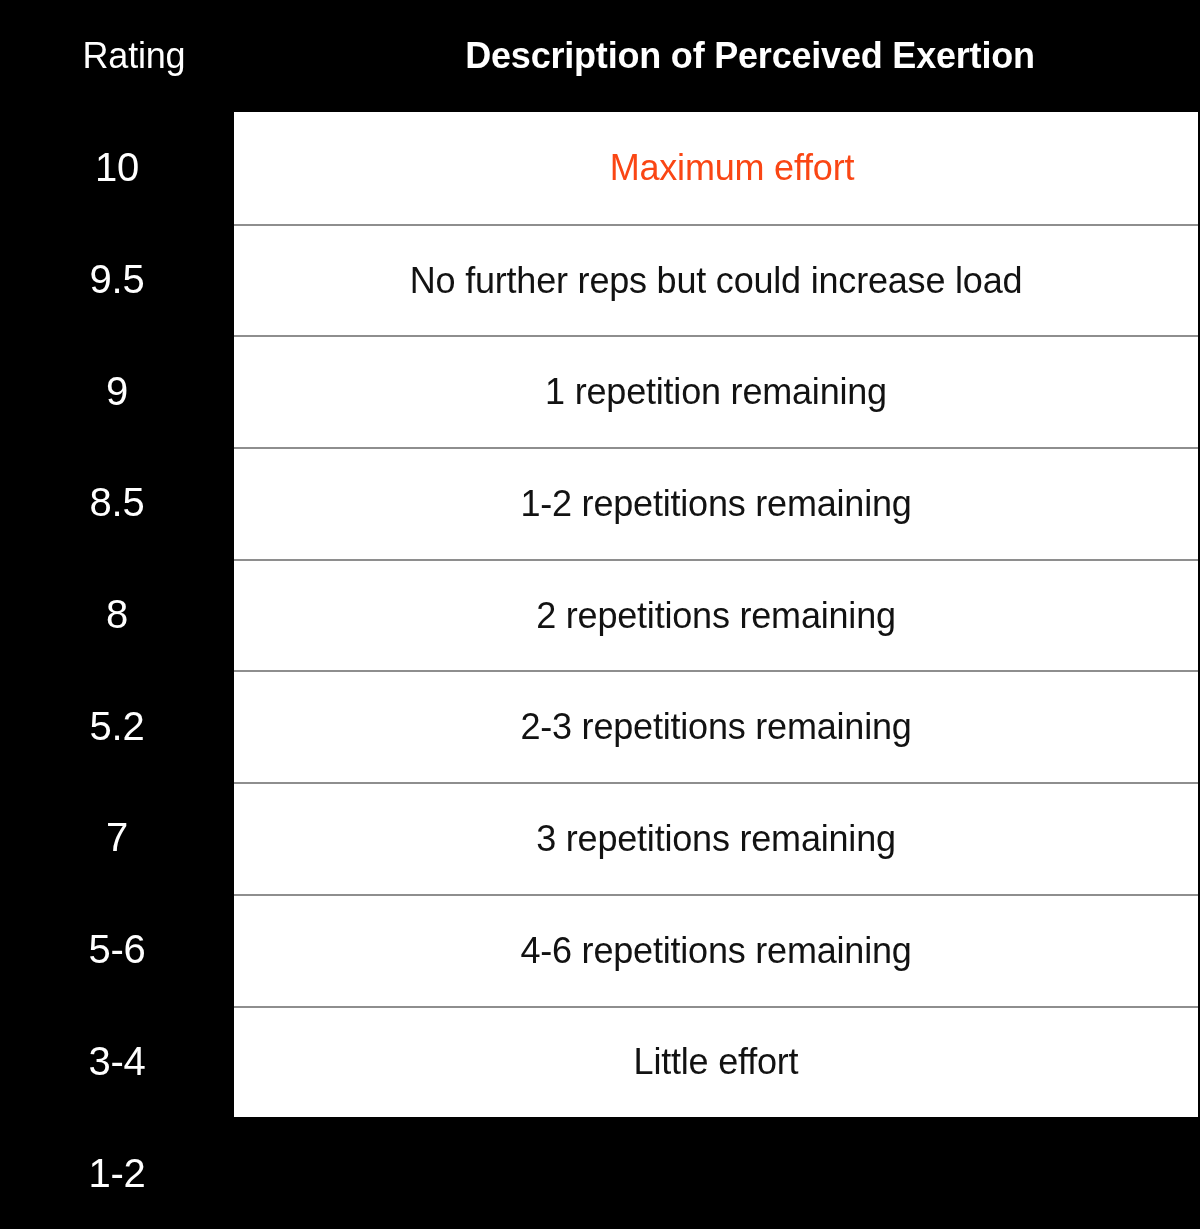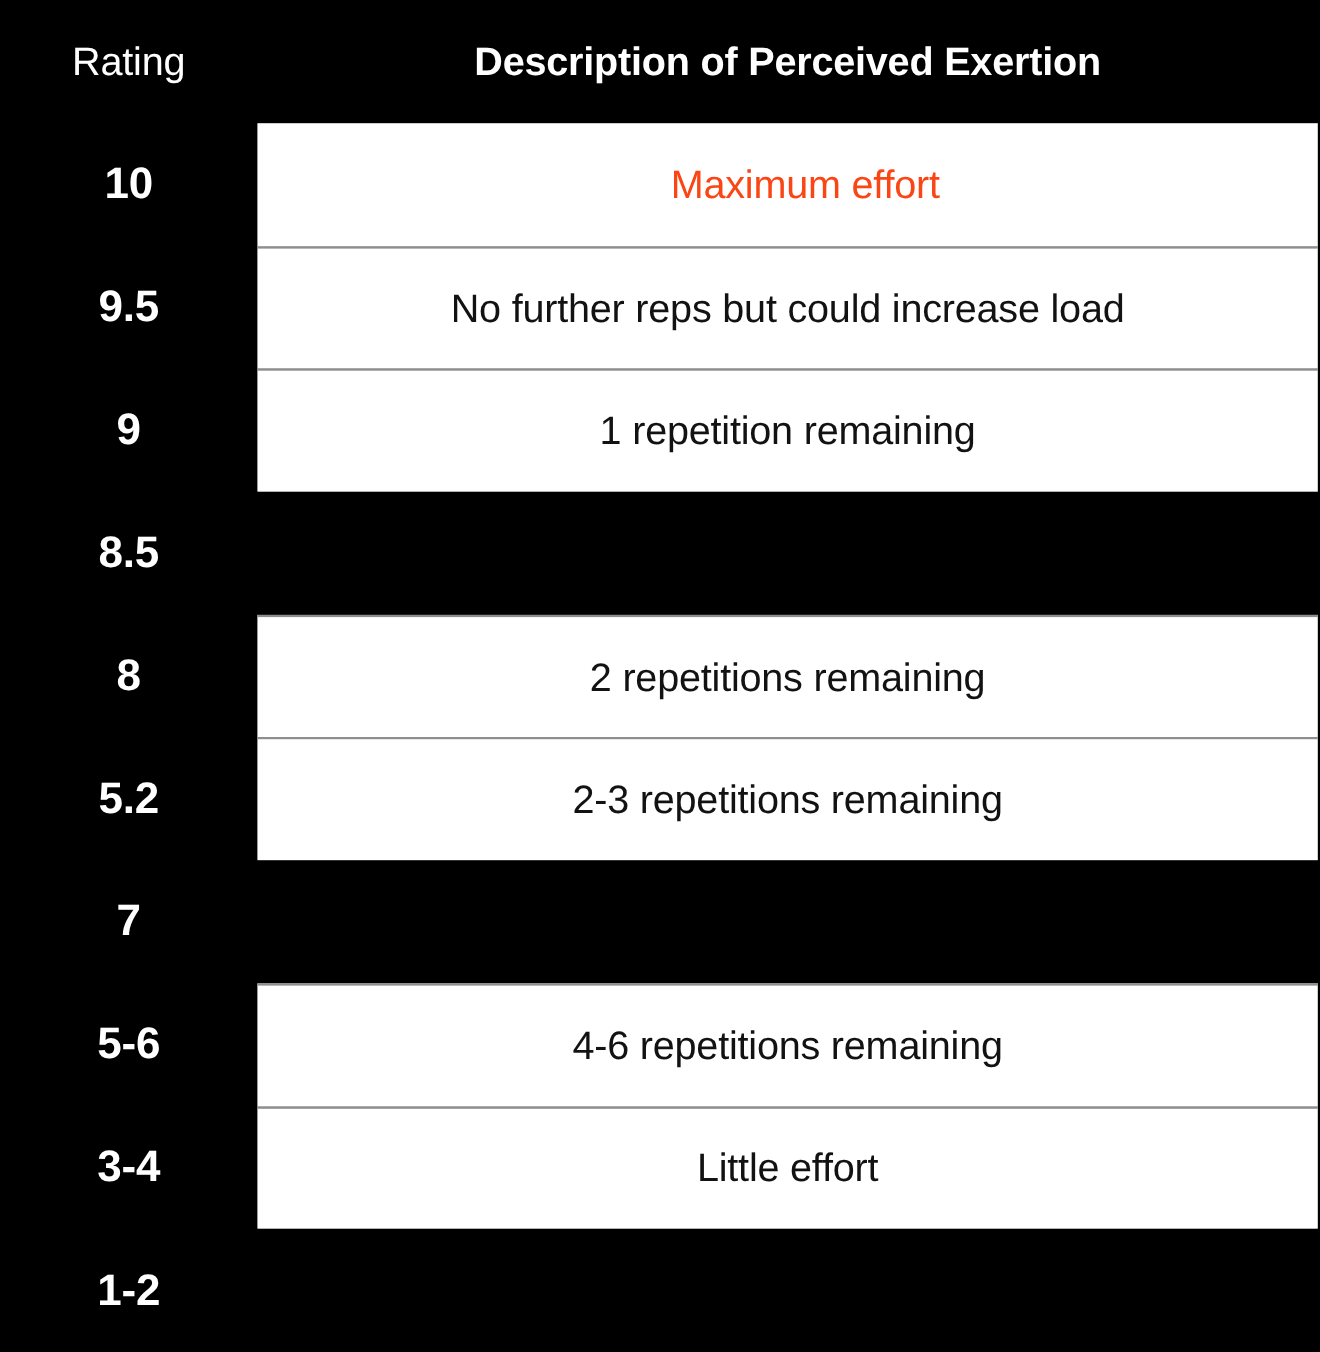--- a/index.html
+++ b/index.html
@@ -34,20 +34,21 @@
     height: 112px;
     flex: 0 0 112px;
   }
   .header-cell {
     display: flex;
     align-items: center;
     justify-content: center;
     color: var(--header-text);
     font-size: 36px;
     font-weight: 500;
+    margin-left: 17px;
   }
   .rating-col {
     width: 234px;
     flex: 0 0 234px;
   }
   .desc-col {
     width: 964px;
     flex: 0 0 964px;
     font-weight: bold;
   }
@@ -64,21 +65,21 @@
   .row .cell {
     display: flex;
     align-items: center;
     justify-content: center;
     box-sizing: border-box;
   }
   .row .rating-col {
     background: var(--background);
     color: var(--rating-text);
     font-size: 40px;
-    font-weight: 700;
+    font-weight: 400;
   }
   .row .desc-col {
     background: var(--row-background);
     color: var(--description-text);
     font-size: 36px;
     font-weight: 500;
     border-top: 2px solid var(--divider);
   }
   .row .desc-col.first {
     border-top: none;
@@ -104,31 +105,33 @@
       <div class="row">
         <div class="cell rating-col">9.5</div>
         <div class="cell desc-col">No further reps but could increase load</div>
       </div>
       <div class="row">
         <div class="cell rating-col">9</div>
         <div class="cell desc-col">1 repetition remaining</div>
       </div>
       <div class="row">
         <div class="cell rating-col">8.5</div>
+        <div class="cell desc-col">1-2 repetitions remaining</div>
       </div>
       <div class="row">
         <div class="cell rating-col">8</div>
         <div class="cell desc-col">2 repetitions remaining</div>
       </div>
       <div class="row">
         <div class="cell rating-col">5.2</div>
         <div class="cell desc-col">2-3 repetitions remaining</div>
       </div>
       <div class="row">
         <div class="cell rating-col">7</div>
+        <div class="cell desc-col">3 repetitions remaining</div>
       </div>
       <div class="row">
         <div class="cell rating-col">5-6</div>
         <div class="cell desc-col">4-6 repetitions remaining</div>
       </div>
       <div class="row">
         <div class="cell rating-col">3-4</div>
         <div class="cell desc-col">Little effort</div>
       </div>
       <div class="row">

